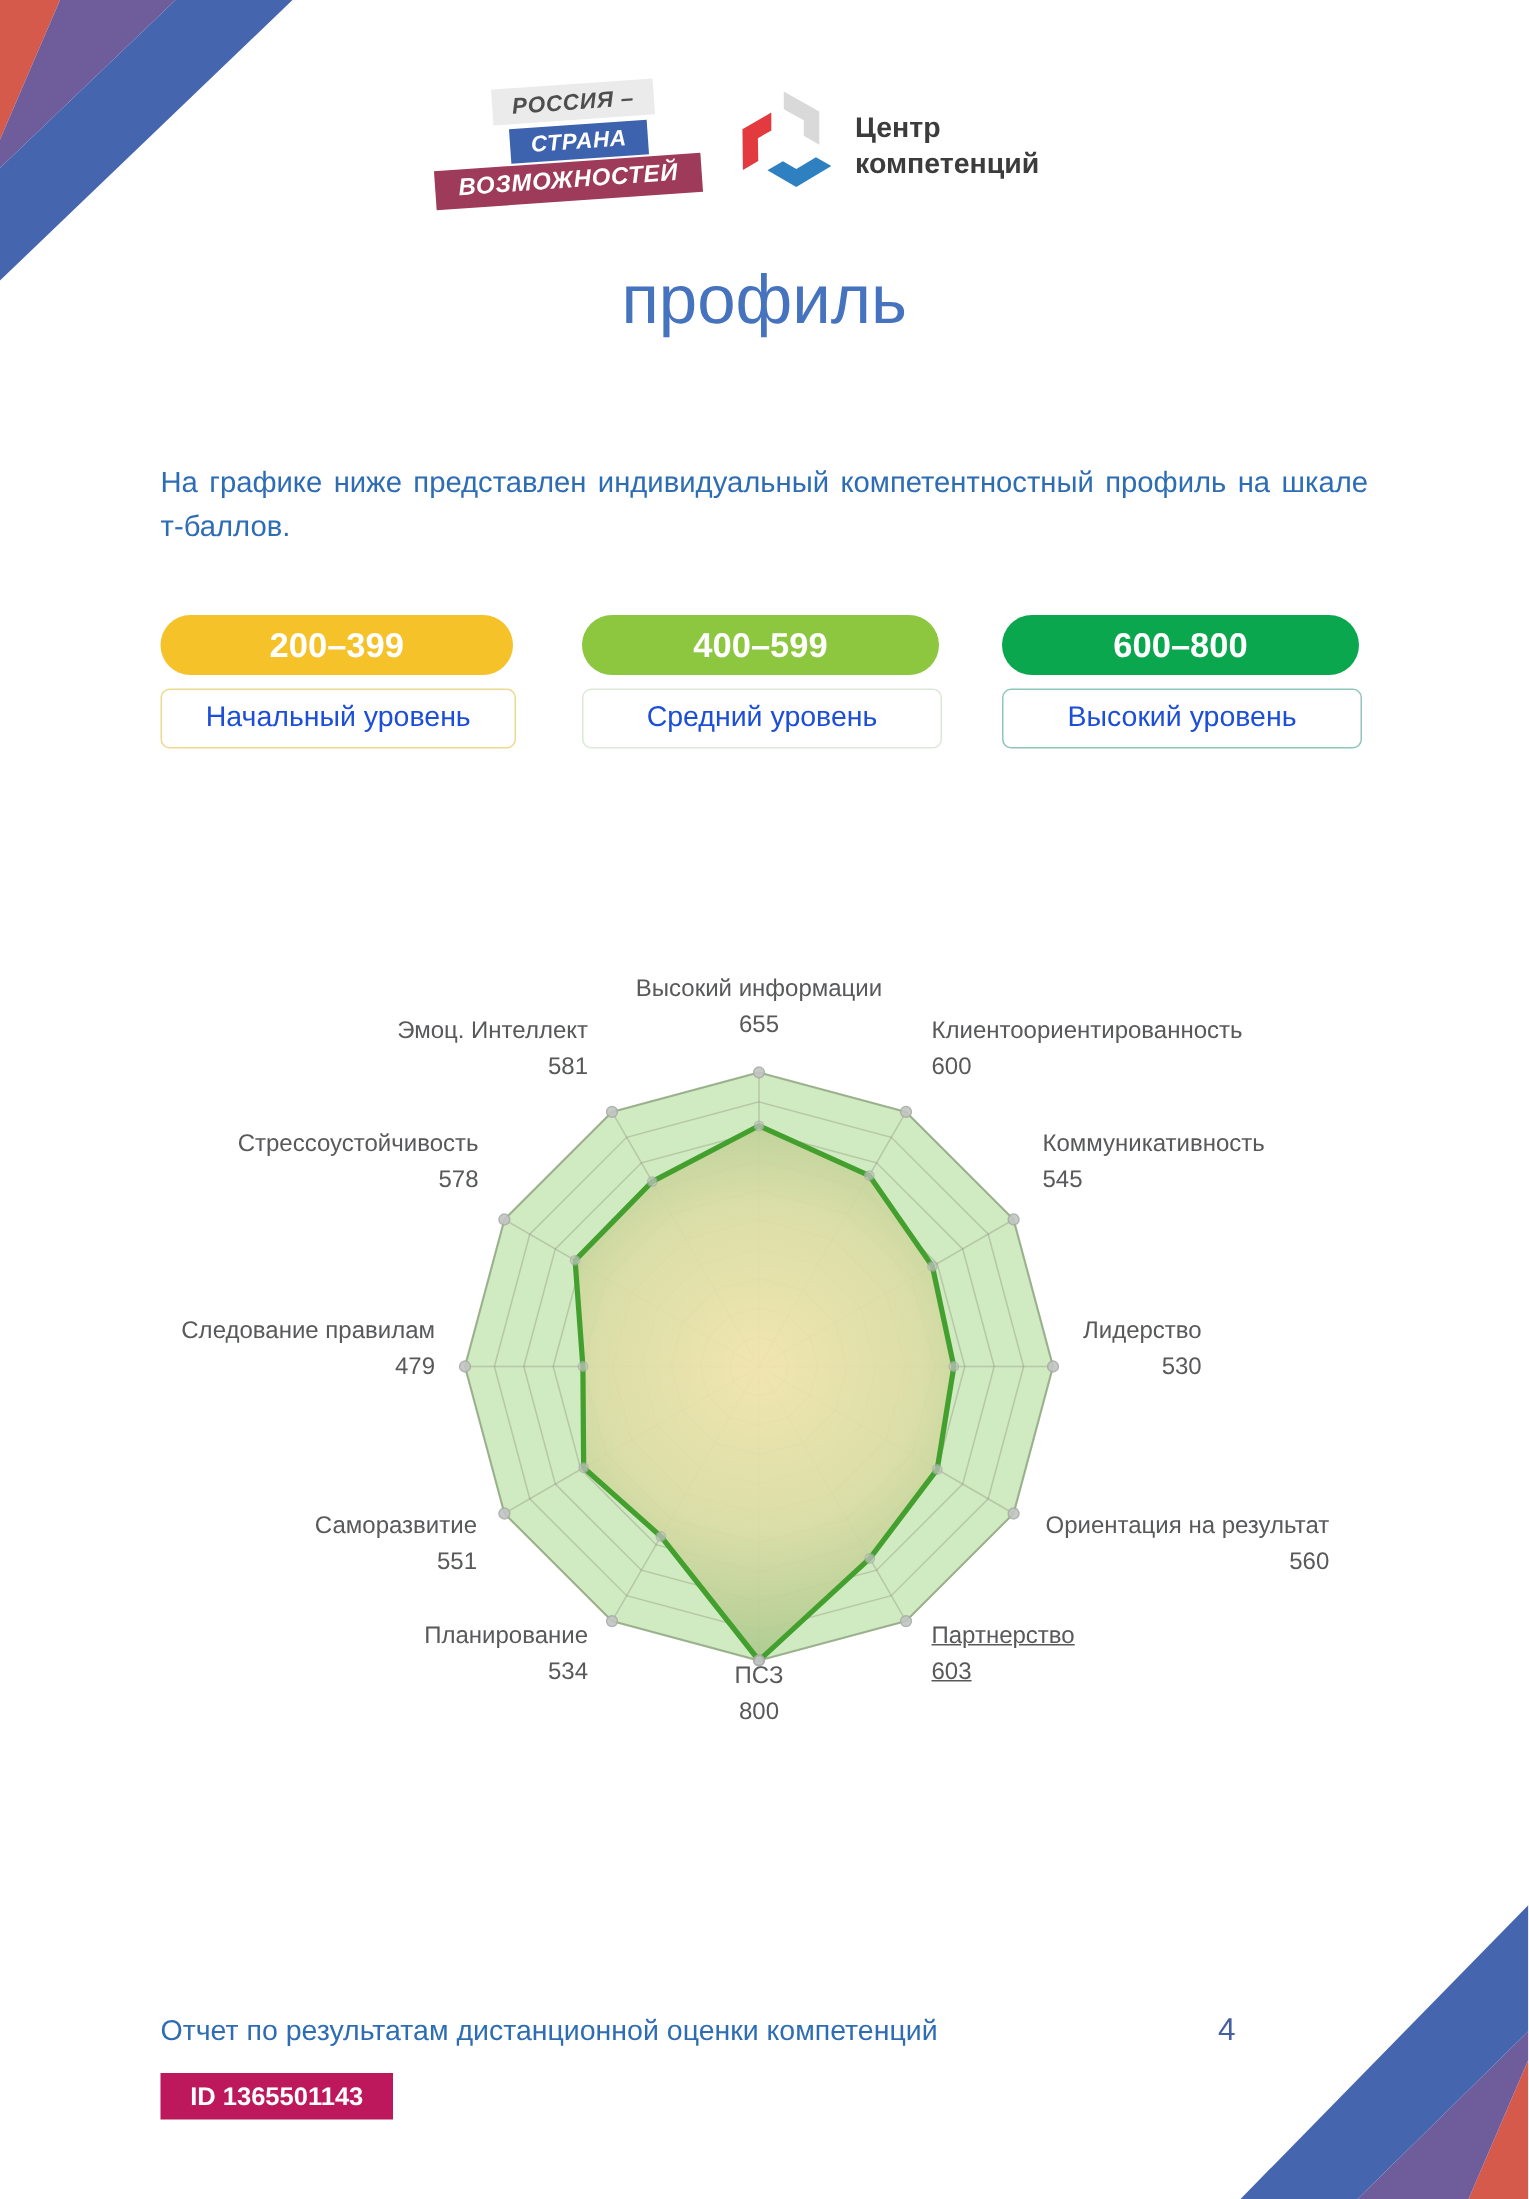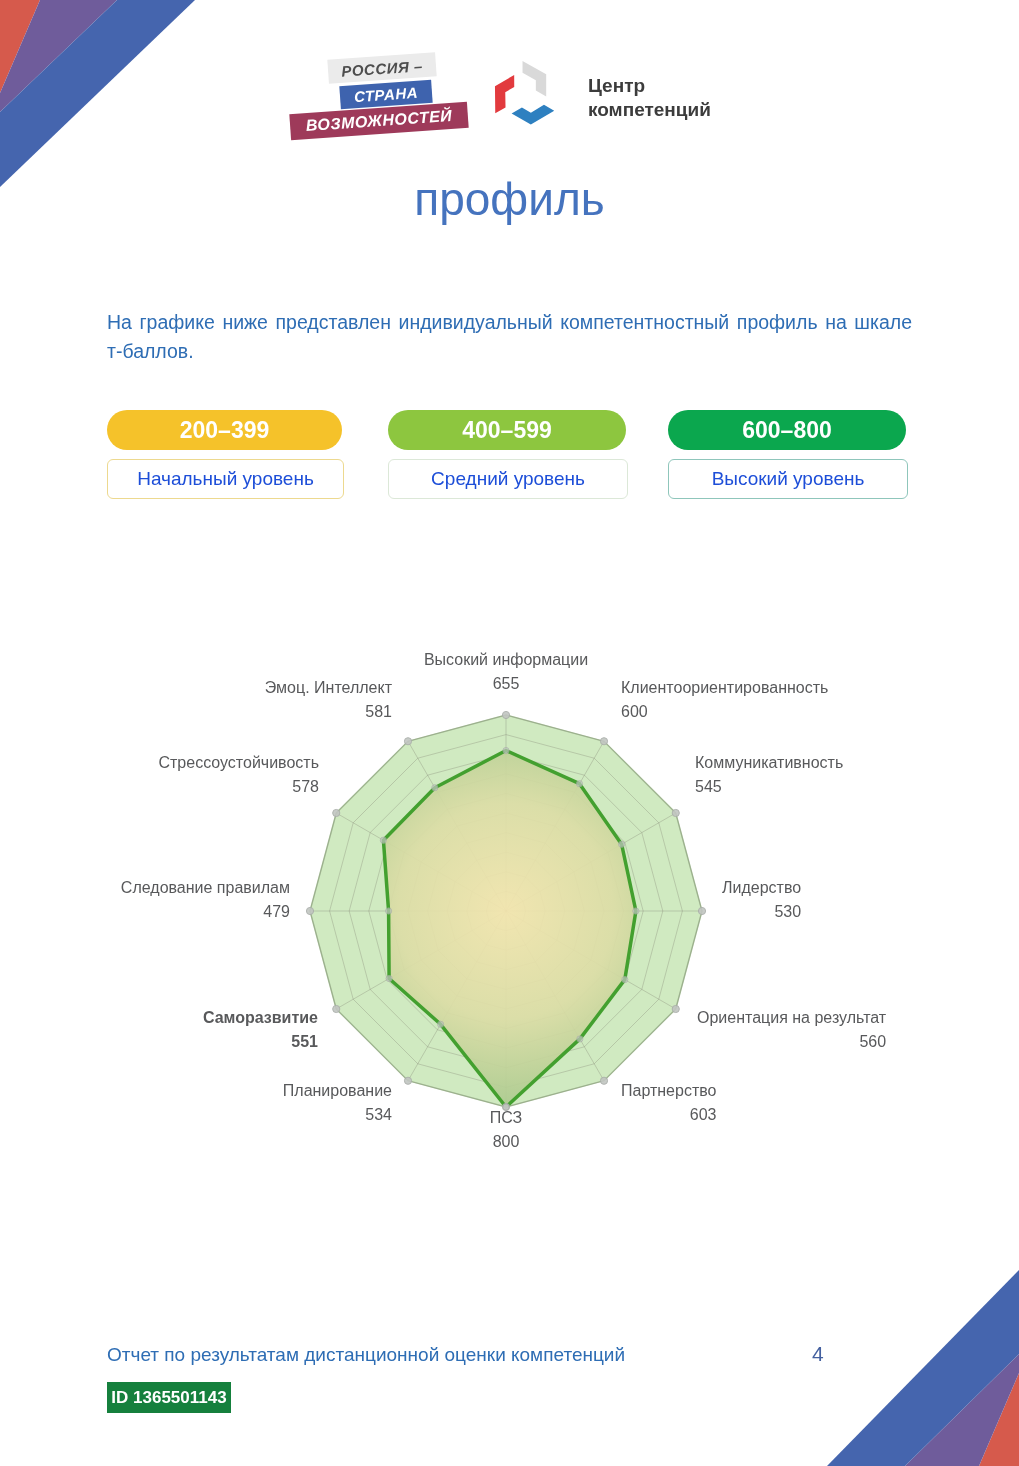--- a/index.html
+++ b/index.html
@@ -11,21 +11,21 @@
   svg{display:block;}
 
   
   .rsv-logo{left:288px;top:54px;width:185px;height:82px;}
   .rsv-box{position:absolute;transform:rotate(-4deg);display:flex;align-items:center;justify-content:center;
            font-style:italic;font-weight:bold;letter-spacing:.5px;white-space:nowrap;}
   .rsv-box1{left:40px;top:2px;width:108px;height:24px;background:#EBEBEB;color:#4E4E4E;font-size:15px;}
   .rsv-box2{left:52px;top:29px;width:92px;height:23px;background:#3E63AE;color:#ffffff;font-size:15px;}
   .rsv-box3{left:2px;top:54px;width:178px;height:26px;background:#9E3A5A;color:#ffffff;font-size:16px;}
   .cc-logo-mark{left:487px;top:58px;}
-  .cc-logo-text{left:570px;top:74px;font-weight:bold;color:#3C3C3C;font-size:19px;line-height:24px;margin-left:18px;}
+  .cc-logo-text{left:570px;top:74px;font-weight:bold;color:#3C3C3C;font-size:19px;line-height:24px;}
 
   
   .page-title{left:0;right:0;top:168px;text-align:center;color:#4573BE;font-size:46px;line-height:62px;font-weight:400;}
   .intro-text{left:107px;top:308px;width:805px;color:#2E6DB4;font-size:19.5px;line-height:29px;text-align:justify;}
 
   
   .pill{height:40px;border-radius:21px;display:flex;align-items:center;justify-content:center;
         color:#ffffff;font-weight:bold;font-size:23px;}
   .pill1{left:107px;top:410px;width:235px;background:#F5C22A;}
   .pill2{left:388px;top:410px;width:238px;background:#8DC63F;}
@@ -37,32 +37,32 @@
   .box3{left:668px;top:459px;width:238px;border:1px solid #8FC6BB;}
 
   
   .radar-wrap{left:0;top:640px;width:1019px;height:540px;}
   .chart-label{position:absolute;color:#58595B;font-size:16px;line-height:24px;white-space:nowrap;}
   .lbl-0{left:506px;top:648px;text-align:center;transform:translateX(-50%);}
   .lbl-1{left:621px;top:676px;text-align:left;}
   .lbl-2{left:695px;top:751px;text-align:left;}
   .lbl-3{left:722px;top:876px;text-align:right;}
   .lbl-4{left:697px;top:1006px;text-align:right;}
-  .lbl-5{left:621px;top:1079px;text-align:right;}
+  .lbl-5{left:621px;top:1079px;text-align:left;text-decoration:underline;}
   .lbl-6{left:506px;top:1106px;text-align:center;transform:translateX(-50%);}
   .lbl-7{right:627px;top:1079px;text-align:right;}
-  .lbl-8{right:701px;top:1006px;text-align:right;font-weight:bold;}
+  .lbl-8{right:701px;top:1006px;text-align:right;}
   .lbl-9{right:729px;top:876px;text-align:right;}
   .lbl-10{right:700px;top:751px;text-align:right;}
   .lbl-11{right:627px;top:676px;text-align:right;}
 
   
   .footer-text{left:107px;top:1344px;color:#2E6DB4;font-size:19px;}
   .page-number{left:812px;top:1342px;color:#44609F;font-size:21px;}
-  .id-badge{left:107px;top:1382px;width:124px;height:31px;background:#15803d;color:#ffffff;
+  .id-badge{left:107px;top:1382px;width:155px;height:31px;background:#be185d;color:#ffffff;
             font-weight:bold;font-size:17px;display:flex;align-items:center;justify-content:center;}
   .corner-svg{left:0;top:0;pointer-events:none;}
 </style>
 </head>
 <body>
 
 <div class="page">
 
   <svg class="abs corner-svg" width="1019" height="1466" viewBox="0 0 1019 1466">
     <polygon points="0,0 40,0 0,93" fill="#D65A4C"></polygon>

